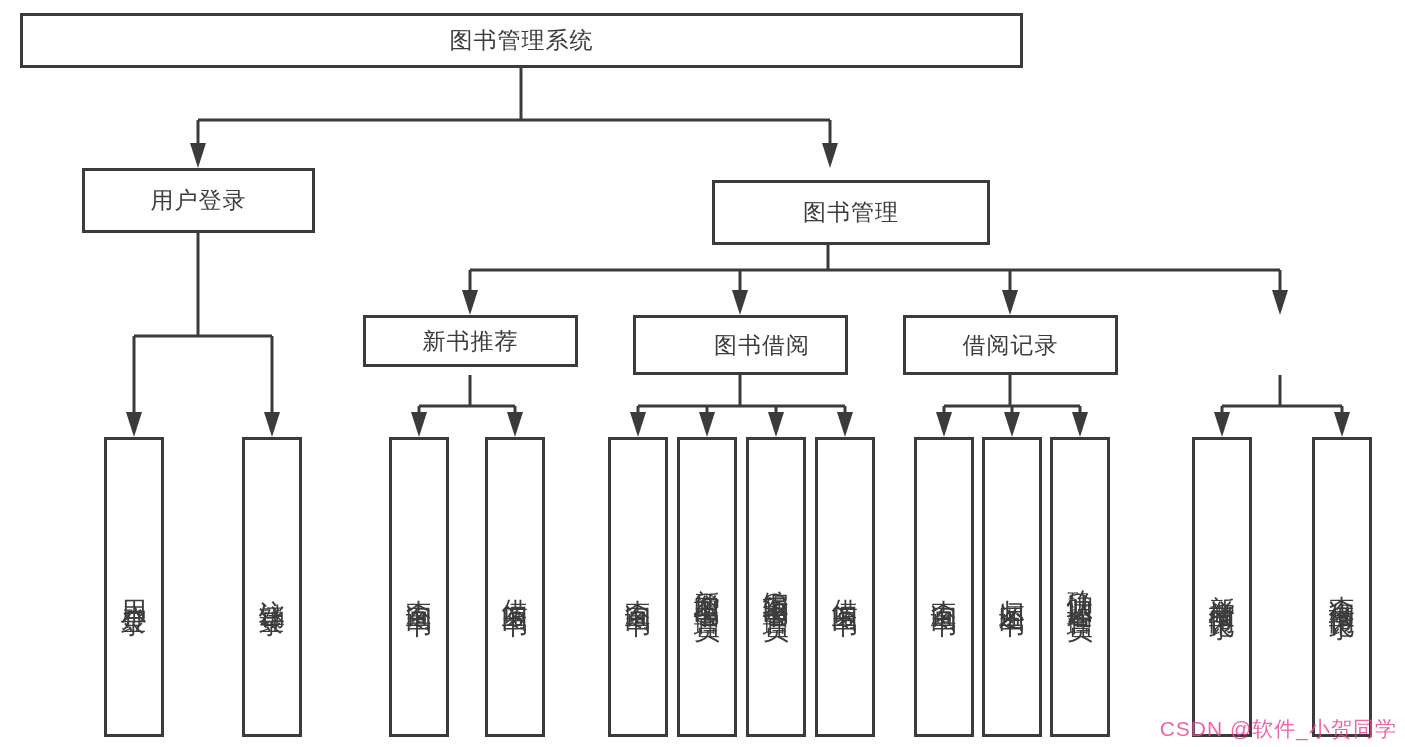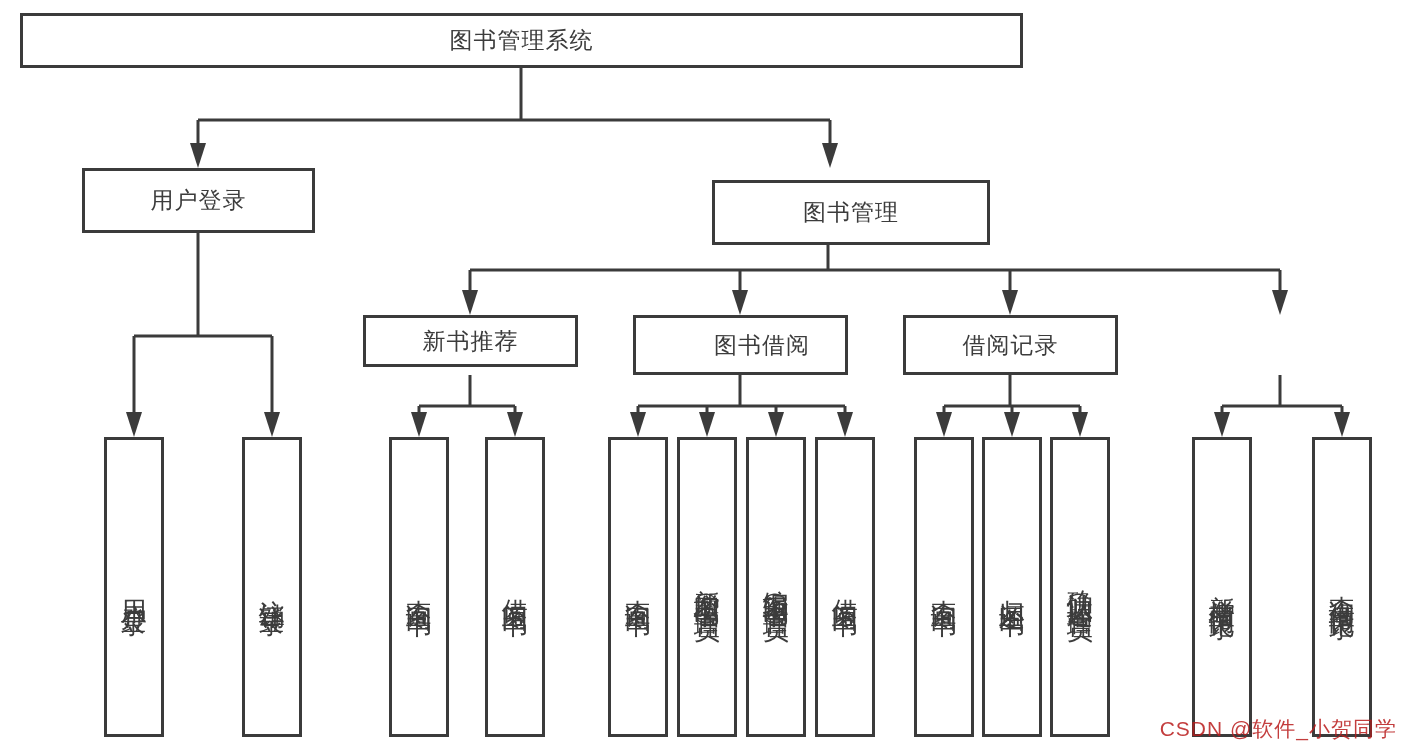--- a/index.html
+++ b/index.html
@@ -38,21 +38,21 @@
     text-orientation: mixed;
     font-size: 26px;
     letter-spacing: 4px;
     line-height: 1.1;
   }
   #watermark {
     position: absolute;
     right: 8px;
     bottom: 4px;
     font-size: 21px;
-    color: #b91c1c;
+    color: #ec4899;
     opacity: 0.85;
     letter-spacing: 1px;
     z-index: 2;
     white-space: nowrap;
   }
 </style>
 </head>
 <body>
 
 <div id="canvas">

